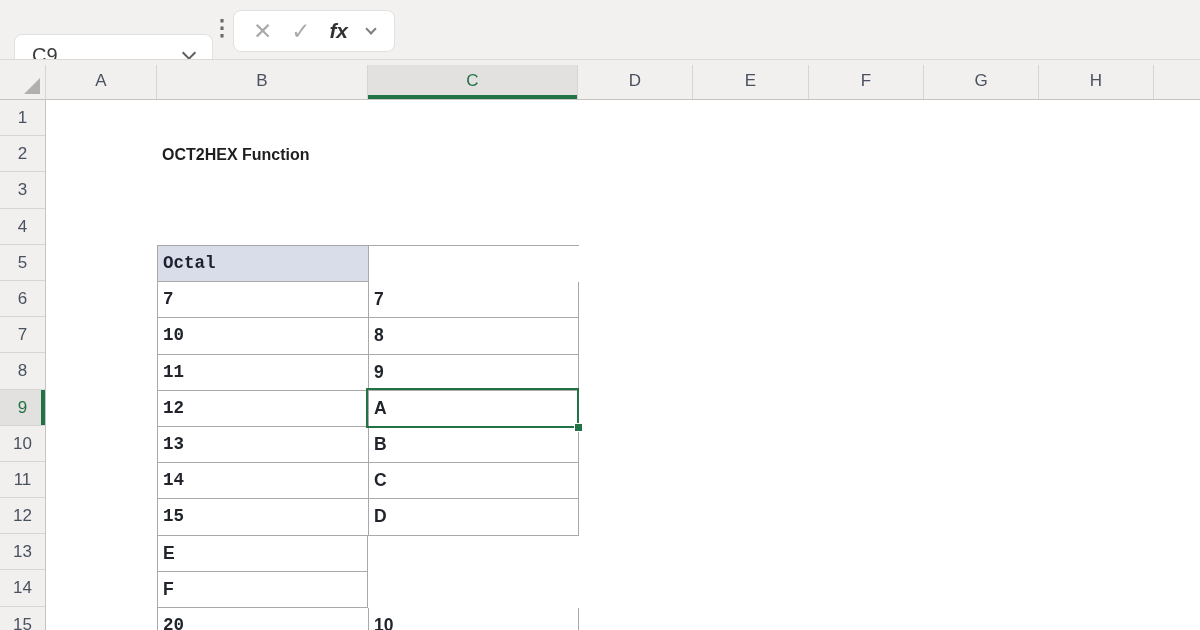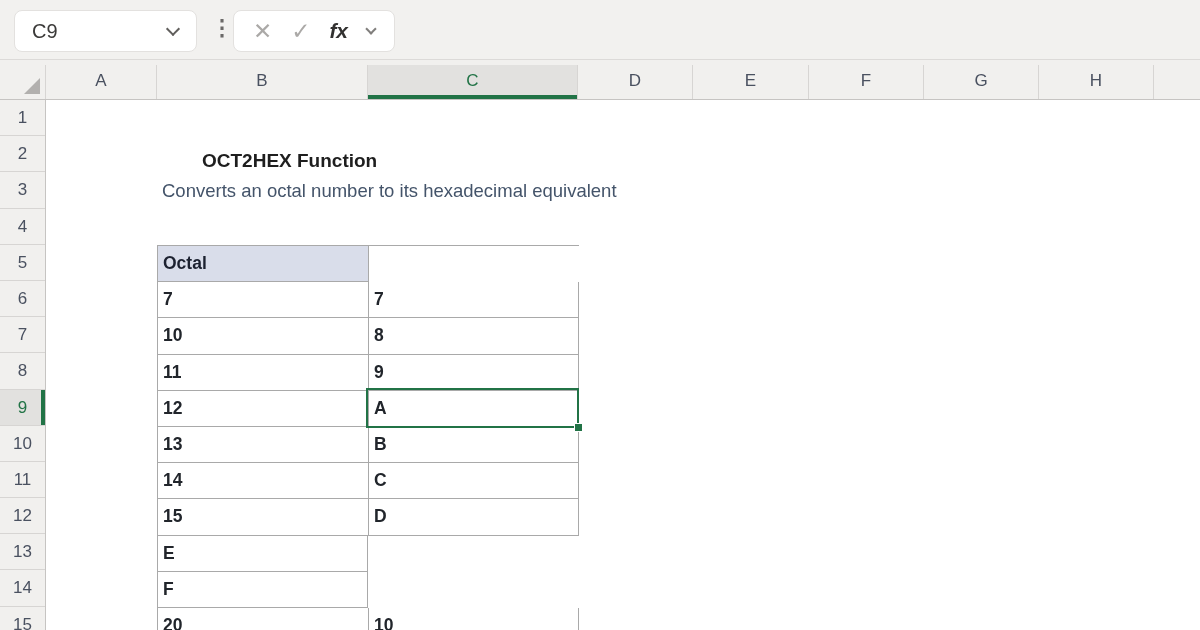--- a/index.html
+++ b/index.html
@@ -2,21 +2,21 @@
 <html><head>
 <meta charset="utf-8">
 <style>
   * { margin:0; padding:0; box-sizing:border-box; }
   body { font-family:"Liberation Sans", sans-serif; background:#fff; }
   #stage { position:relative; width:1200px; height:630px; background:#fff; overflow:hidden; }
 
   
   .topbar { position:absolute; left:0; top:0; width:1200px; height:59px; background:#F2F1EF; }
   .whitebox { background:#fff; border:1px solid #E3E1DF; border-radius:8px; position:absolute; top:10px; height:42px; }
-  .namebox { left:14px; width:183px; }
+  .namebox { left:14px; width:199px;margin-top:24px; }
   .namebox-text { position:absolute; left:17px; top:0; line-height:40px; font-size:20px; color:#3B3A39; }
   .chev { display:inline-block; width:10px; height:10px; border-right:2px solid #605E5C; border-bottom:2px solid #605E5C; transform:rotate(45deg); }
   .namebox .chev { position:absolute; right:18px; top:13px; }
   .dots { position:absolute; left:211px; top:0; height:59px; line-height:56px; font-size:22px; color:#6B6968; font-weight:700; letter-spacing:0; }
   .fxbox { left:233px; width:162px; display:flex; align-items:center; justify-content:space-evenly; }
   .icon-x, .icon-check { font-size:23px; color:#ABA9A7; line-height:1; }
   .icon-fx { font-family:Liberation Sans, sans-serif; font-style:italic; font-weight:600; font-size:21px; color:#323130; }
   .fxbox .chev { width:8px; height:8px; border-color:#807E7C; margin-top:-4px; }
   .formulabox { left:399px; width:801px; border-radius:8px 0 0 8px; border-right:none; }
   .formula-text { position:absolute; left:17px; top:0; line-height:40px; font-size:20px; font-family:"DejaVu Sans Mono", monospace; color:#262626; white-space:pre; }
@@ -31,28 +31,28 @@
   .colcell.sel { background:#E2E1DF; color:#217346; box-shadow:inset 0 -4px 0 #217346; }
   .tri { position:absolute; right:5px; bottom:5px; width:0; height:0; border-bottom:16px solid #B2B0AE; border-left:16px solid transparent; }
 
   
   .rowstrip { position:absolute; left:0; top:100px; width:46px; height:530px; background:#F1F0EE; border-right:1px solid #C6C4C2; display:flex; flex-direction:column; overflow:hidden; }
   .rowcell { flex:none; height:36.2px; line-height:35px; text-align:center; font-size:17px; color:#4A5160; border-bottom:1px solid #D7D5D3; }
   .rowcell.sel { background:#E2E1DF; color:#217346; box-shadow:inset -4px 0 0 #217346; }
 
   
   .sheet-area { position:absolute; left:46px; top:100px; width:1154px; height:530px; background:#fff; }
-  .cell-title { position:absolute; left:162px; top:142px; height:36px; line-height:37px; font-size:19px; font-weight:700; color:#1E1E1E; white-space:nowrap;margin-left:40px; }
+  .cell-title { position:absolute; left:162px; top:136px; height:36px; line-height:37px; font-size:16px; font-weight:700; color:#1E1E1E; white-space:nowrap; }
   .cell-subtitle { position:absolute; left:162px; top:172px; height:36px; line-height:38px; font-size:18.5px; color:#44546A; white-space:nowrap; }
 
   
   .xltable { position:absolute; left:157px; top:245px; width:422px; border-top:1px solid #A9A9A9; border-left:1px solid #A9A9A9; z-index:1; }
   .t-row { display:flex; height:36.2px; }
   .t-cell { flex:none; border-right:1px solid #A9A9A9; border-bottom:1px solid #A9A9A9; padding-left:5px; font-size:17.5px; font-weight:600; color:#21252B; line-height:34px; overflow:hidden; background:#fff; }
-  .t-cell.cb { width:211px; } .t-cell.cc { width:210px; }
+  .t-cell.cb { width:211px;font-family:Liberation Mono, monospace; } .t-cell.cc { width:210px; }
   .t-head .t-cell { background:#D9DDEA; font-weight:700; color:#1C2130; }
 
   
   .sel-outline { position:absolute; left:366px; top:388px; width:213px; height:40px; border:2px solid #217346; z-index:5; pointer-events:none; }
   .fill-handle { position:absolute; left:574px; top:423px; width:9px; height:9px; background:#217346; border:1px solid #FFFFFF; z-index:6; }
 </style>
 </head>
 <body>
 
 <div id="stage">
@@ -99,21 +99,20 @@
     <div class="rowcell">10</div>
     <div class="rowcell">11</div>
     <div class="rowcell">12</div>
     <div class="rowcell">13</div>
     <div class="rowcell">14</div>
     <div class="rowcell">15</div>
   </div>
 
   <div class="sheet-area"></div>
   <div class="cell-title">OCT2HEX Function</div>
-  <div class="cell-subtitle">Converts an octal number to its hexadecimal equivalent</div>
 
   <div class="xltable">
     <div class="t-row t-head">
       <div class="t-cell cb">Octal</div>
     </div>
     <div class="t-row">
       <div class="t-cell cb">7</div>
       <div class="t-cell cc">7</div>
     </div>
     <div class="t-row">

